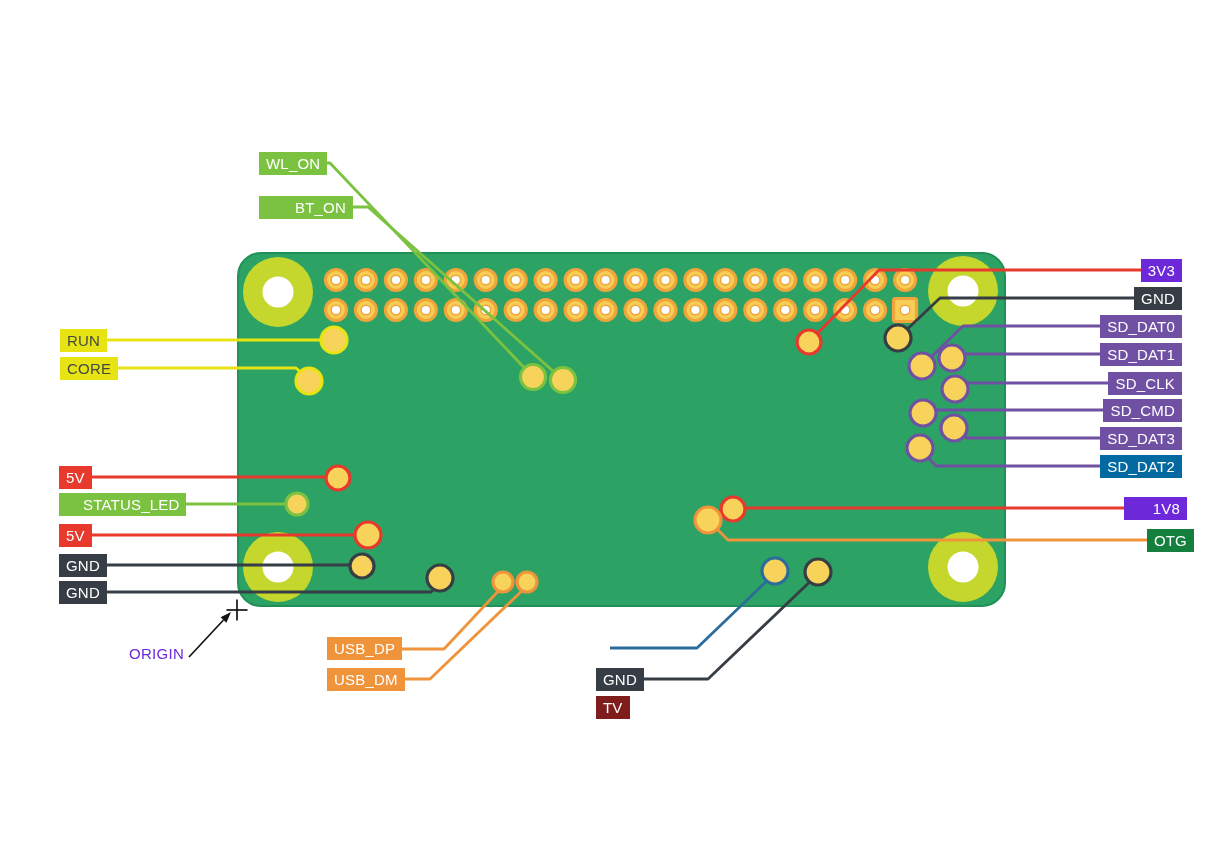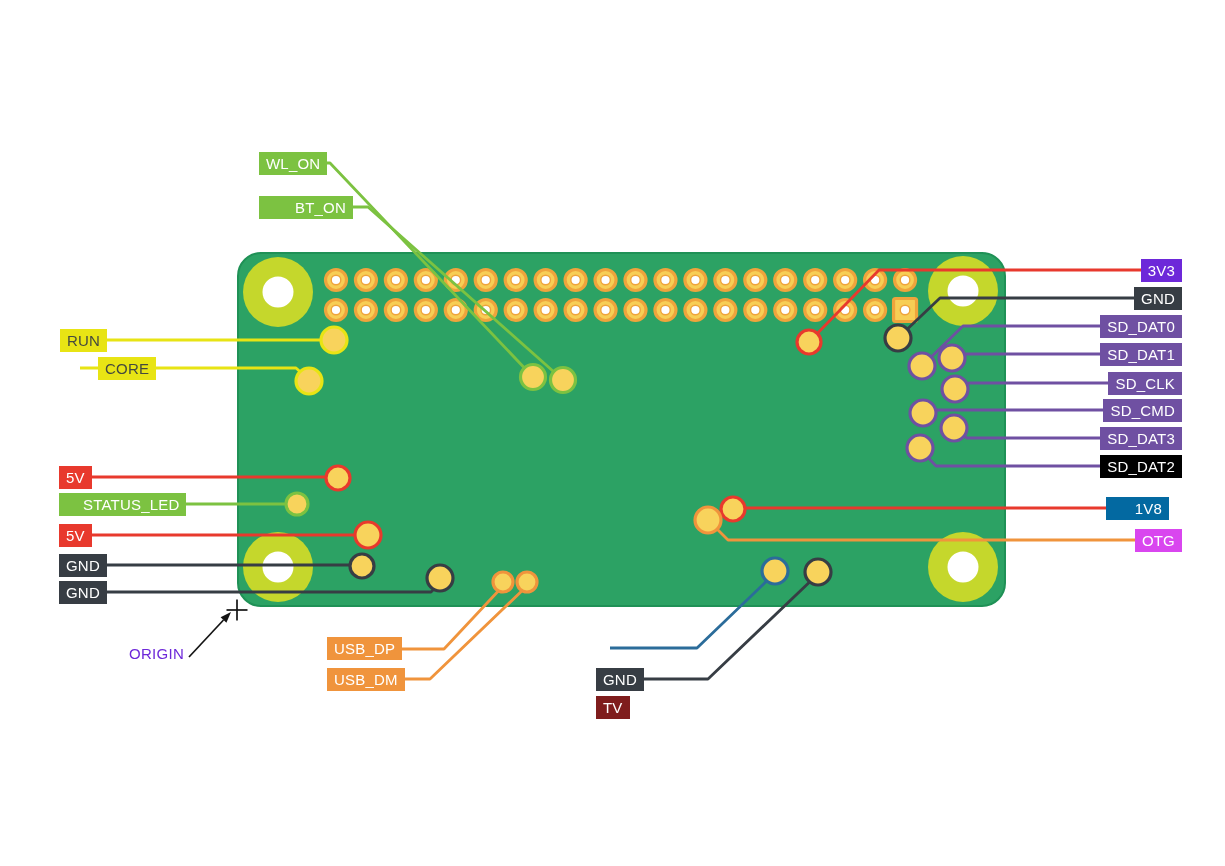--- a/index.html
+++ b/index.html
@@ -162,35 +162,35 @@
       <circle cx="708" cy="520" r="13" fill="#F8D35C" stroke="#F0943C" stroke-width="3.2"></circle>
       <line x1="226.5" y1="610" x2="247.5" y2="610" stroke="#141414" stroke-width="1.7"></line>
       <line x1="237" y1="599.5" x2="237" y2="620.5" stroke="#141414" stroke-width="1.7"></line>
       <line x1="189" y1="657" x2="223.5" y2="620" stroke="#141414" stroke-width="1.7"></line>
       <polygon points="231,612 226.4,622.7 220.6,617.3" fill="#141414"></polygon>
     </svg>
   <div id="label-layer">
       <div class="pin-label" style="background: rgb(124, 194, 65); top: 152px; left: 259px;">WL_ON</div>
       <div class="pin-label" style="background: rgb(124, 194, 65); top: 196px; left: 259px; padding-left: 36px;">BT_ON</div>
       <div class="pin-label dark-text" style="background: rgb(232, 228, 20); top: 329px; left: 60px;">RUN</div>
-      <div class="pin-label dark-text" style="background: rgb(232, 228, 20); top: 357px; left: 60px; margin-left: 38px;">CORE</div>
+      <div class="pin-label dark-text" style="background: rgb(232, 228, 20); top: 357px; left: 60px;">CORE</div>
       <div class="pin-label" style="background: rgb(232, 57, 45); top: 466px; left: 59px;">5V</div>
       <div class="pin-label" style="background: rgb(124, 194, 65); top: 493px; left: 59px; padding-left: 24px;">STATUS_LED</div>
       <div class="pin-label" style="background: rgb(232, 57, 45); top: 524px; left: 59px;">5V</div>
       <div class="pin-label" style="background: rgb(55, 61, 68); top: 554px; left: 59px;">GND</div>
       <div class="pin-label" style="background: rgb(55, 61, 68); top: 581px; left: 59px;">GND</div>
       <div class="pin-label" style="background: rgb(240, 148, 60); top: 637px; left: 327px;">USB_DP</div>
       <div class="pin-label" style="background: rgb(240, 148, 60); top: 668px; left: 327px;">USB_DM</div>
       <div class="pin-label" style="background: #7f1d1d; top: 652px; left: 596px; margin-top: 44px;">TV</div>
       <div class="pin-label" style="background: rgb(55, 61, 68); top: 668px; left: 596px;">GND</div>
       <div class="pin-label" style="background: #6d28d9; top: 259px; right: 43px;">3V3</div>
       <div class="pin-label" style="background: rgb(55, 61, 68); top: 287px; right: 43px;">GND</div>
       <div class="pin-label" style="background: rgb(111, 80, 162); top: 315px; right: 43px;">SD_DAT0</div>
       <div class="pin-label" style="background: rgb(111, 80, 162); top: 343px; right: 43px;">SD_DAT1</div>
       <div class="pin-label" style="background: rgb(111, 80, 162); top: 372px; right: 43px;">SD_CLK</div>
       <div class="pin-label" style="background: rgb(111, 80, 162); top: 399px; right: 43px;">SD_CMD</div>
       <div class="pin-label" style="background: rgb(111, 80, 162); top: 427px; right: 43px;">SD_DAT3</div>
-      <div class="pin-label" style="background: #000000; top: 455px; right: 43px;">SD_DAT2</div>
-      <div class="pin-label" style="background: #0369a1; top: 497px; right: 56px; padding-left: 29px;">1V8</div>
-      <div class="pin-label" style="background: #d946ef; top: 529px; right: 43px;">OTG</div>
+      <div class="pin-label" style="background: #0369a1; top: 455px; right: 43px;">SD_DAT2</div>
+      <div class="pin-label" style="background: #6d28d9; top: 497px; right: 38px; padding-left: 29px;">1V8</div>
+      <div class="pin-label" style="background: #15803d; top: 529px; right: 31px;">OTG</div>
       <div class="origin-label" style="left: 129px; top: 645px;">ORIGIN</div>
     </div>
 </div>
 
 </body></html>

